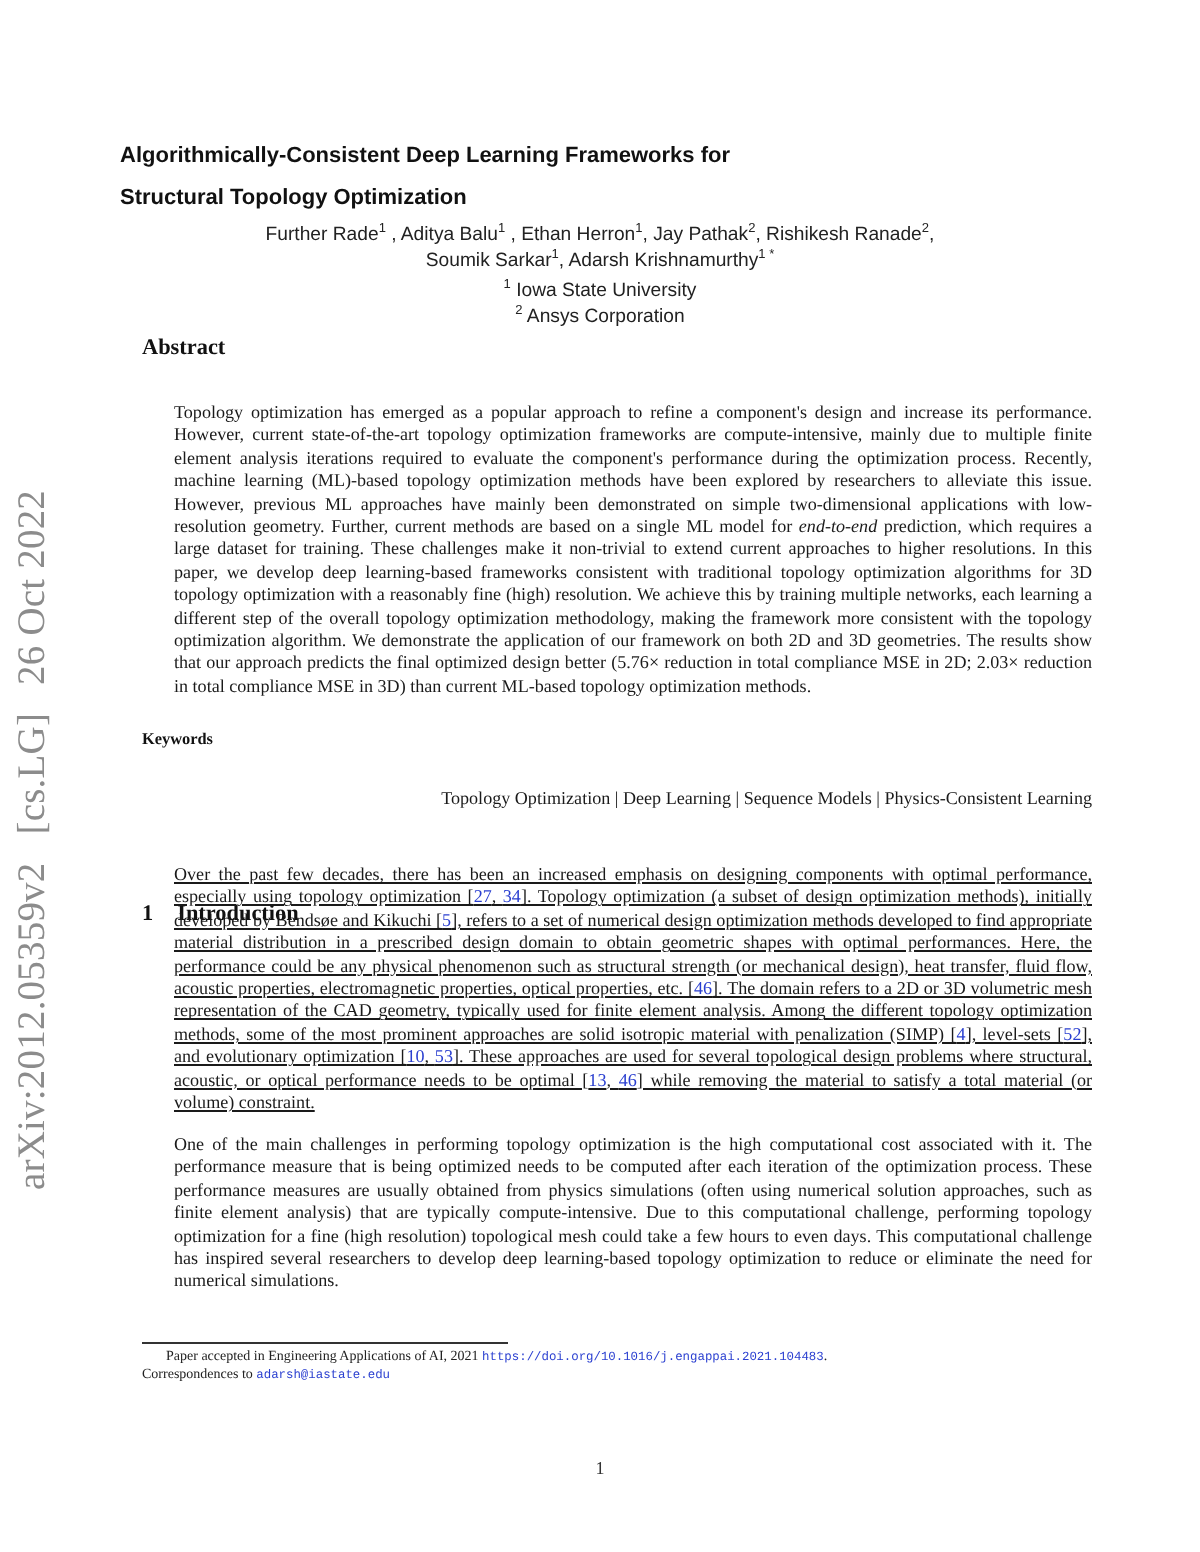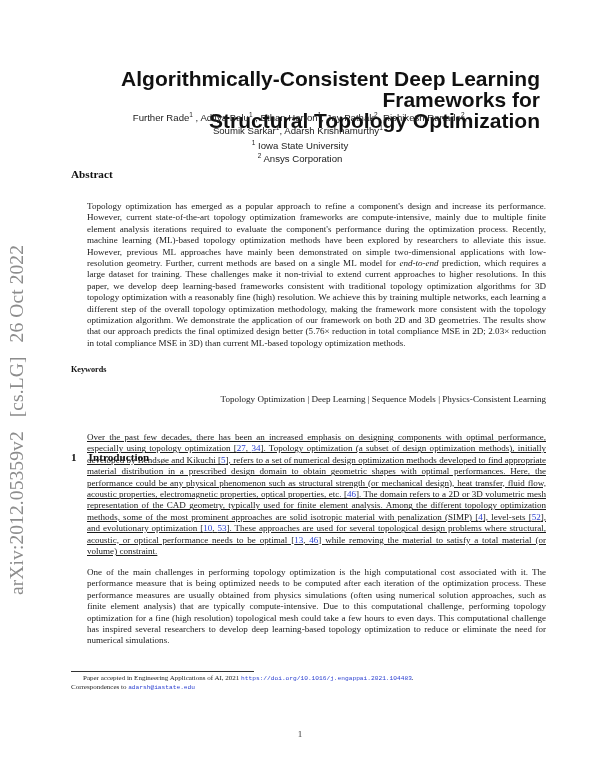--- a/index.html
+++ b/index.html
@@ -8,22 +8,22 @@
     #arxiv-stamp {
       position: absolute; left: 6px; top: 595px;
       transform-origin: left top; transform: rotate(-90deg);
       font-family: "Liberation Serif", serif; font-size: 19.5px; color: #8c8c8c;
       white-space: nowrap; letter-spacing: 0.1px;
     }
     #arxiv-stamp span { margin-right: 9px; }
 
     .title {
       position: absolute; left: 60px; width: 480px; top: 68px;
-      text-align: right; font-family: "Liberation Sans", sans-serif; font-weight: bold;
-      font-size: 21px; line-height: 21px; color: #111;
+      text-align: left; font-family: "Liberation Sans", sans-serif; font-weight: bold;
+      font-size: 11px; line-height: 21px; color: #111;
     }
     .authors {
       position: absolute; left: 60px; width: 480px; top: 112px;
       text-align: center; font-family: "Liberation Sans", sans-serif; font-size: 9.6px; line-height: 12.5px; color: #222;
     }
     .affils {
       position: absolute; left: 60px; width: 480px; top: 140px;
       text-align: center; font-family: "Liberation Sans", sans-serif; font-size: 9.6px; line-height: 12.5px; color: #222;
     }
     sup { font-size: 6.5px; vertical-align: 4px; line-height: 0; }

